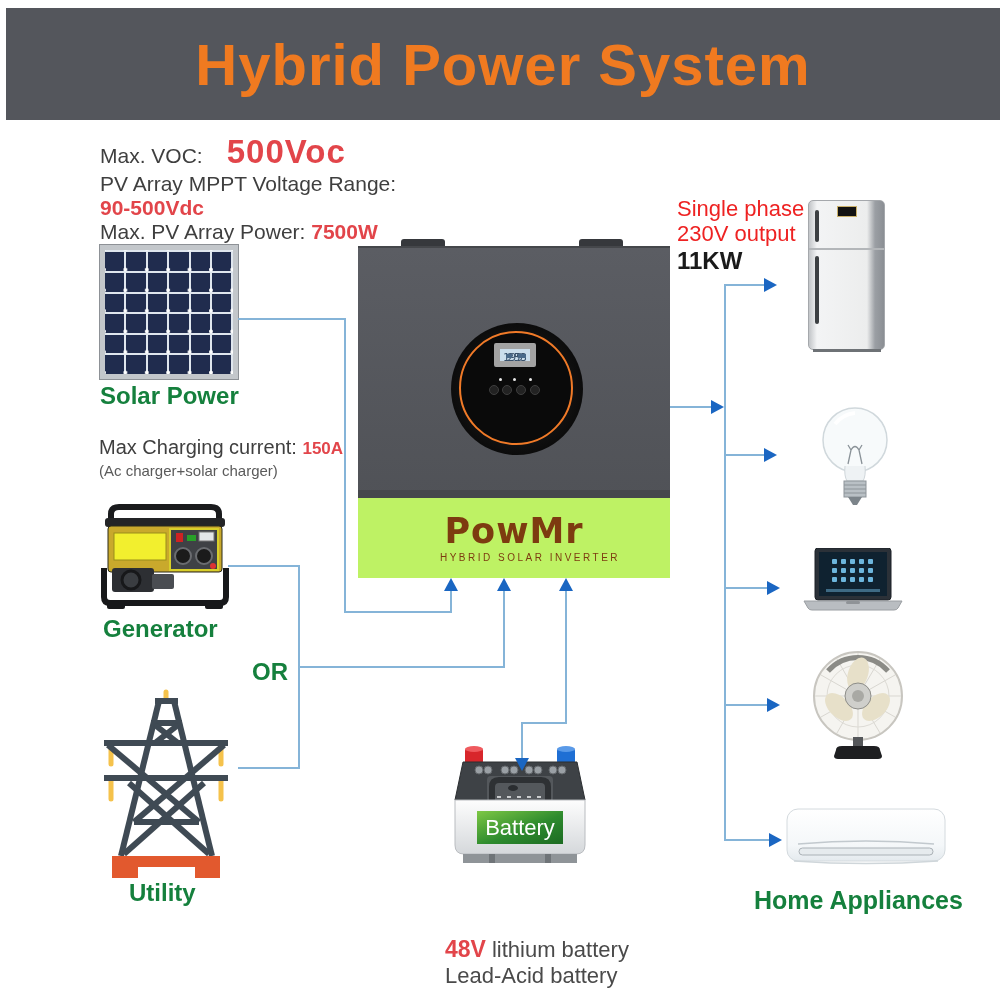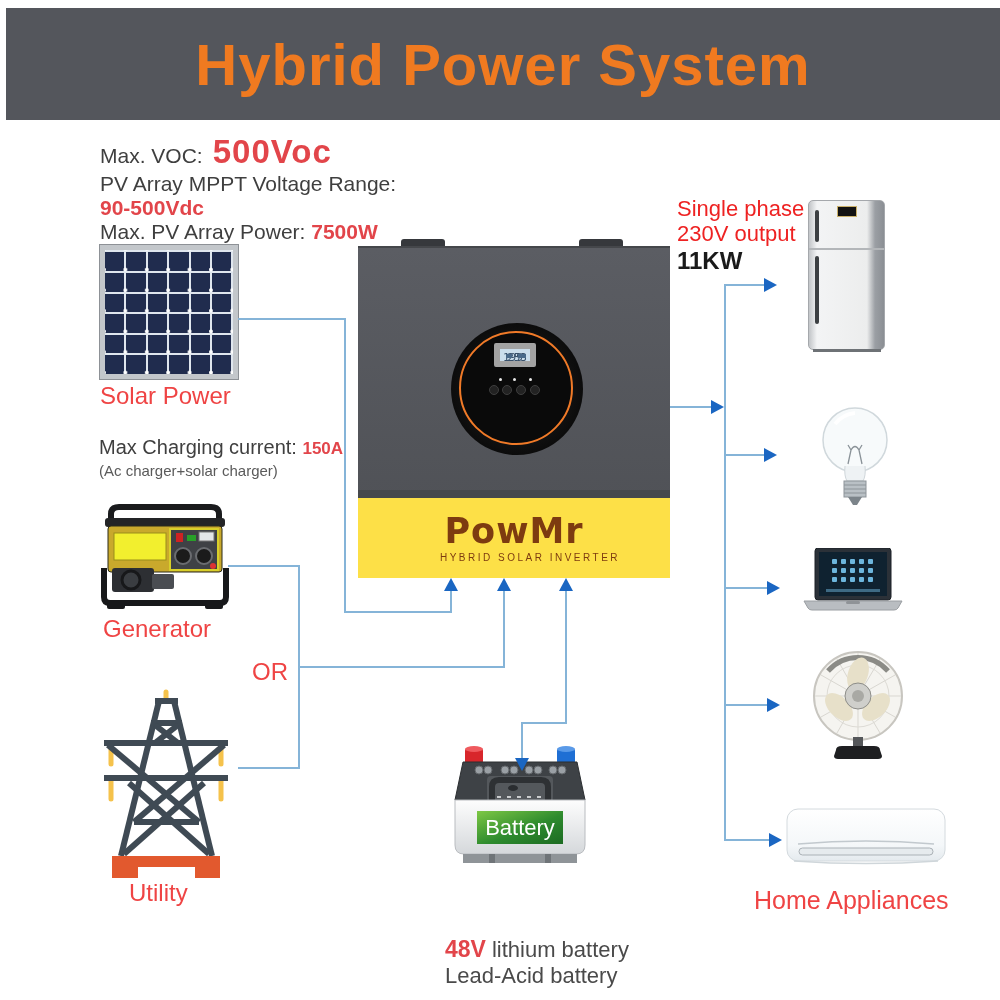--- a/index.html
+++ b/index.html
@@ -8,44 +8,44 @@
 
   
   .banner{position:absolute;left:6px;top:8px;right:0;height:112px;background:#54565c;
           display:flex;align-items:center;justify-content:center;}
   .banner h1{margin:0;color:#f07a20;font-size:58px;font-weight:bold;letter-spacing:1px;}
 
   
   .specs{position:absolute;left:100px;top:140px;color:#3f3f3f;font-size:21px;line-height:24px;}
   .specs .row1{display:flex;align-items:baseline;height:32px;}
   .red{color:#e2454a;font-weight:bold;}
-  .voc-big{font-size:33px;font-weight:bold;color:#e2454a;margin-left:10px;letter-spacing:1px;}
+  .voc-big{font-size:33px;font-weight:bold;color:#e2454a;margin-left:24px;letter-spacing:1px;}
   .charge{position:absolute;left:99px;top:436px;font-size:20px;color:#3f3f3f;}
   .charge .note{font-size:15px;color:#5a5a5a;margin-top:3px;}
 
   
-  .cap{position:absolute;font-weight:normal;color:#ef4444;font-size:24px;}
+  .cap{position:absolute;font-weight:bold;color:#15803d;font-size:24px;}
 
   
   .panel{position:absolute;left:100px;top:245px;width:138px;height:134px;
          border:5px solid #c3c7cb;outline:1px solid #8d9196;box-sizing:border-box;background:#202c4e;}
   .panel-cells{position:absolute;inset:0;
       background-image:
         radial-gradient(circle at center,rgba(255,255,255,.95) 1.6px,transparent 2.3px),
         repeating-linear-gradient(90deg,transparent 0 19.4px,#dfe6ee 19.4px 21.4px),
         repeating-linear-gradient(0deg,transparent 0 18.6px,#dfe6ee 18.6px 20.6px);
       background-size:21.4px 20.6px,auto,auto;
       background-position:9.7px 9.3px,0 0,0 0;}
 
   
   .inv-tab{position:absolute;top:239px;width:44px;height:8px;background:#36383c;border-radius:3px 3px 0 0;}
   .inv-body{position:absolute;left:358px;top:246px;width:312px;height:252px;
             background:linear-gradient(180deg,#5b5d63,#505257);border-top:2px solid #45474b;}
   .inv-band{position:absolute;left:358px;top:490px;width:312px;height:8px;background:#46484c;}
-  .inv-orange{position:absolute;left:358px;top:498px;width:312px;height:80px;background:#fde047;
+  .inv-orange{position:absolute;left:358px;top:498px;width:312px;height:80px;background:#bef264;
               display:flex;flex-direction:column;align-items:center;justify-content:center;}
   .powmr{color:#7d3b10;font-size:35px;font-weight:bold;font-family:"DejaVu Sans",sans-serif;
          letter-spacing:1px;line-height:36px;}
   .powmr-sub{color:#7d3b10;font-size:10px;letter-spacing:2.5px;margin-top:3px;margin-left:32px;}
   .inv-circle{position:absolute;left:451px;top:323px;width:132px;height:132px;border-radius:50%;
               background:radial-gradient(circle,#121212 55%,#000 100%);}
   .inv-ring{position:absolute;left:459px;top:331px;width:114px;height:114px;border-radius:50%;
             border:2px solid #f07a28;box-sizing:border-box;background:#0a0a0a;}
   .lcd{position:absolute;left:494px;top:343px;width:42px;height:24px;background:#cbdeec;
        border:6px solid #a3a3a3;border-radius:2px;font-family:"DejaVu Sans Mono",monospace;

